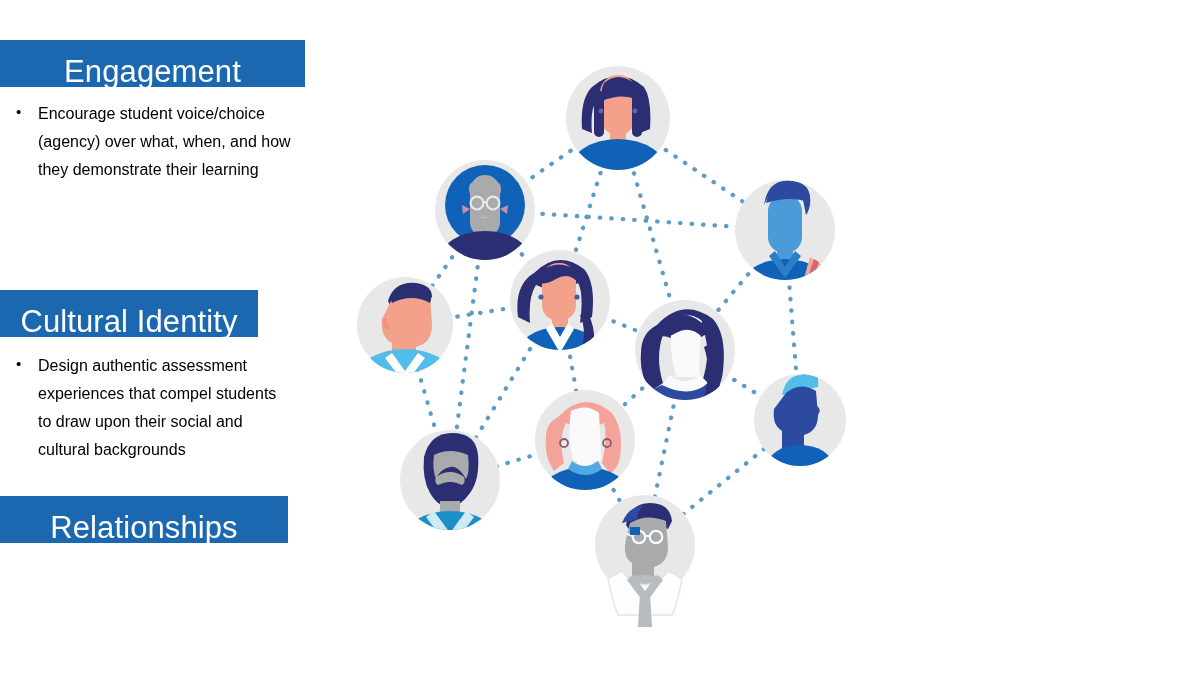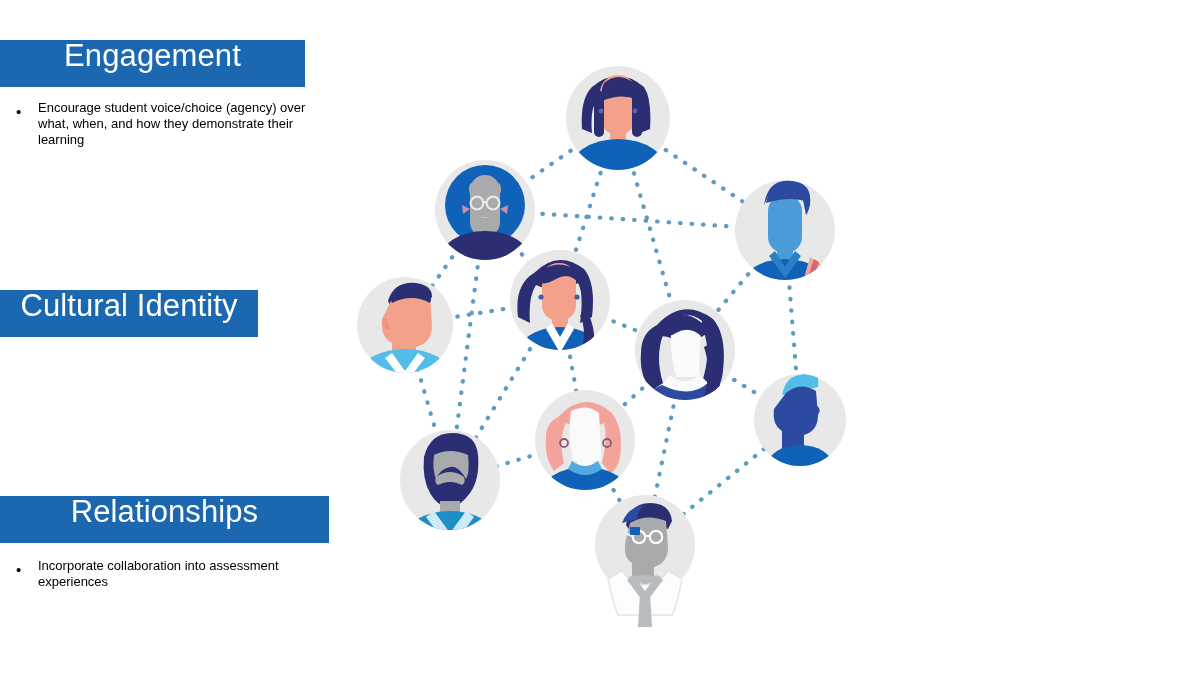--- a/index.html
+++ b/index.html
@@ -31,49 +31,49 @@
   }
   .col-left  { left: 0; }
   .col-right { right: 0; width: 307px; }
 
   
   .sec-bar {
     position: absolute;
     background: #1B68B0;
     height: 47px;
     display: flex;
-    align-items: flex-start;
+    align-items: flex-end;
     justify-content: center;
     box-sizing: border-box;
   }
   .sec-bar .sec-title {
     color: #ffffff;
     font-size: 31px;
     font-weight: normal;
     letter-spacing: .1px;
     line-height: 1;
     white-space: nowrap;
   }
 
   .bar-engagement       { left: 0;   top: 40px;  width: 305px; }
   .bar-cultural         { left: 0;   top: 290px; width: 258px; }
-  .bar-relationships    { left: 0;   top: 496px; width: 329px; }
+  .bar-relationships    { left: 0;   top: 496px; width: 288px; }
 
   
   .bullets {
     position: absolute;
     margin: 0;
     padding: 0;
     list-style: none;
   }
   .bullets li {
     position: relative;
     padding-left: 28px;
-    font-size: 13px;
-    line-height: 16px;
+    font-size: 16px;
+    line-height: 28px;
     color: #000000;
     margin-bottom: 0;
   }
   .bullets li::before {
     content: "\2022";
     position: absolute;
     left: 6px;
     top: 0;
     font-size: 15px;
     line-height: 23.8px;
@@ -104,27 +104,27 @@
     <div class="sec-bar bar-engagement">
       <span class="sec-title">Engagement</span>
     </div>
     <ul class="bullets list-engagement">
       <li>Encourage student voice/choice (agency) over what, when, and how they demonstrate their learning</li>
     </ul>
 
     <div class="sec-bar bar-cultural">
       <span class="sec-title">Cultural Identity</span>
     </div>
+    <ul class="bullets list-cultural">
+      <li>Design authentic assessment experiences that compel students to draw upon their social and cultural backgrounds</li>
+    </ul>
 
     <div class="sec-bar bar-relationships">
       <span class="sec-title">Relationships</span>
     </div>
-    <ul class="bullets list-relationships">
-      <li>Incorporate collaboration into assessment experiences</li>
-    </ul>
 
   </div>
 
   <div class="col col-right">
 
     
     
 
     
     

